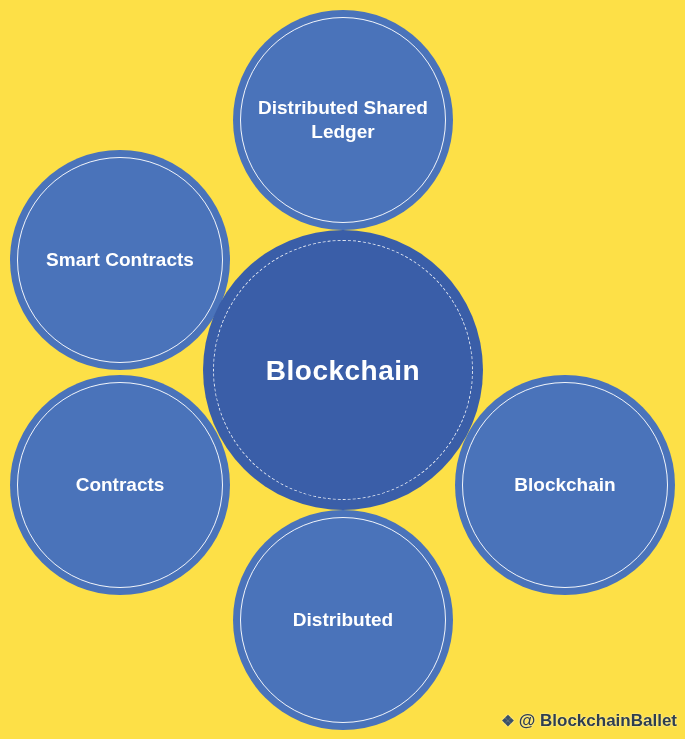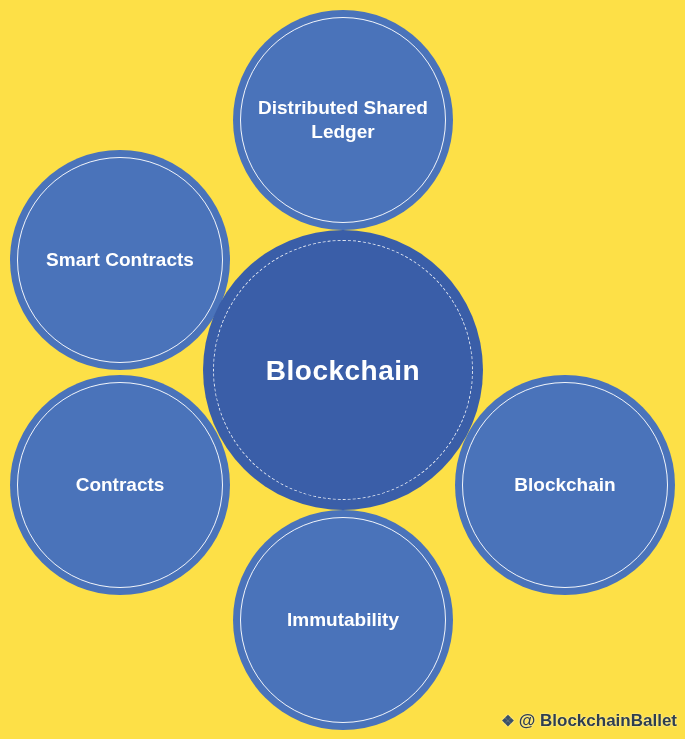--- a/index.html
+++ b/index.html
@@ -115,21 +115,21 @@
     <div class="label">Contracts</div>
   </div>
 
   <div class="node satellite pos-bottom-right">
     <div class="ring"></div>
     <div class="label">Blockchain</div>
   </div>
 
   <div class="node satellite pos-bottom">
     <div class="ring"></div>
-    <div class="label">Immutability</div>
+    <div class="label">Distributed</div>
   </div>
 
   <div class="node center-node">
     <div class="ring"></div>
     <div class="label">Blockchain</div>
   </div>
 
   <div class="watermark">
     <span class="wm-icon">❖</span>
     <span>@ BlockchainBallet</span>

